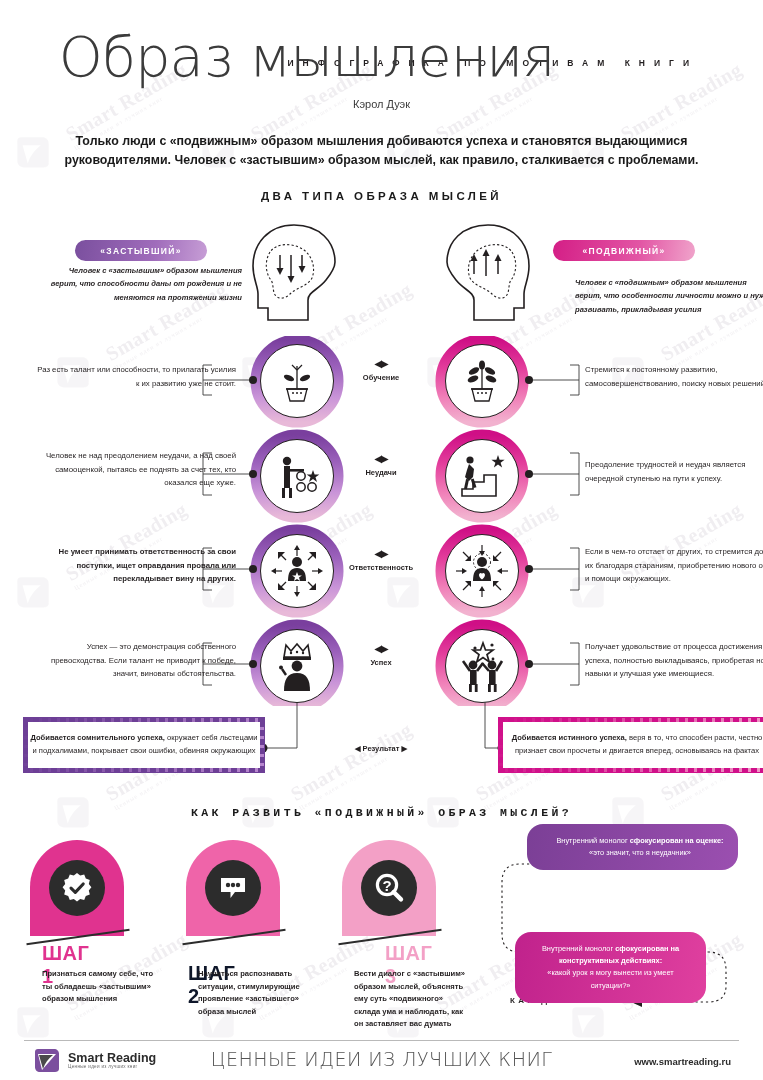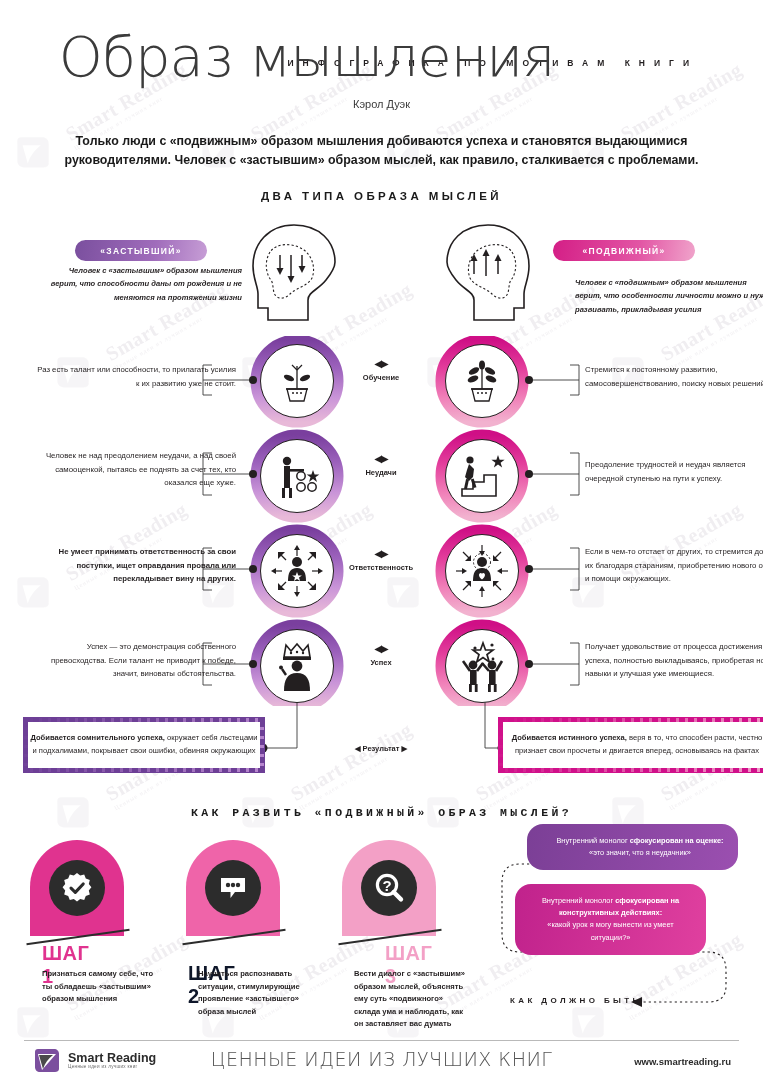--- a/index.html
+++ b/index.html
@@ -159,21 +159,21 @@
   .loop-label {
     position:absolute; font-size:8px; font-weight:700; letter-spacing:3.4px;
     color:#231f20; z-index:4;
   }
   .bubble {
     position:absolute; border-radius:16px; color:#fff; text-align:center;
     font-size:7.4px; line-height:1.65; padding:11px 14px; z-index:4;
   }
   #bubble-old { left:527px; top:824px; width:211px;
     background:linear-gradient(100deg,#7b3f96,#9b4fb0);padding-left:29px; }
-  #bubble-new { left:515px; top:884px; width:191px;
+  #bubble-new { left:515px; top:932px; width:191px;
     background:linear-gradient(100deg,#c0228c,#e0409f); }
   .bubble b { font-weight:700; }
 
   .dotline { position:absolute; z-index:3; }
 
   
   .footer-rule {
     position:absolute; left:24px; top:1040px; width:715px; height:1px;
     background:#b9b9b9; z-index:3;
   }

